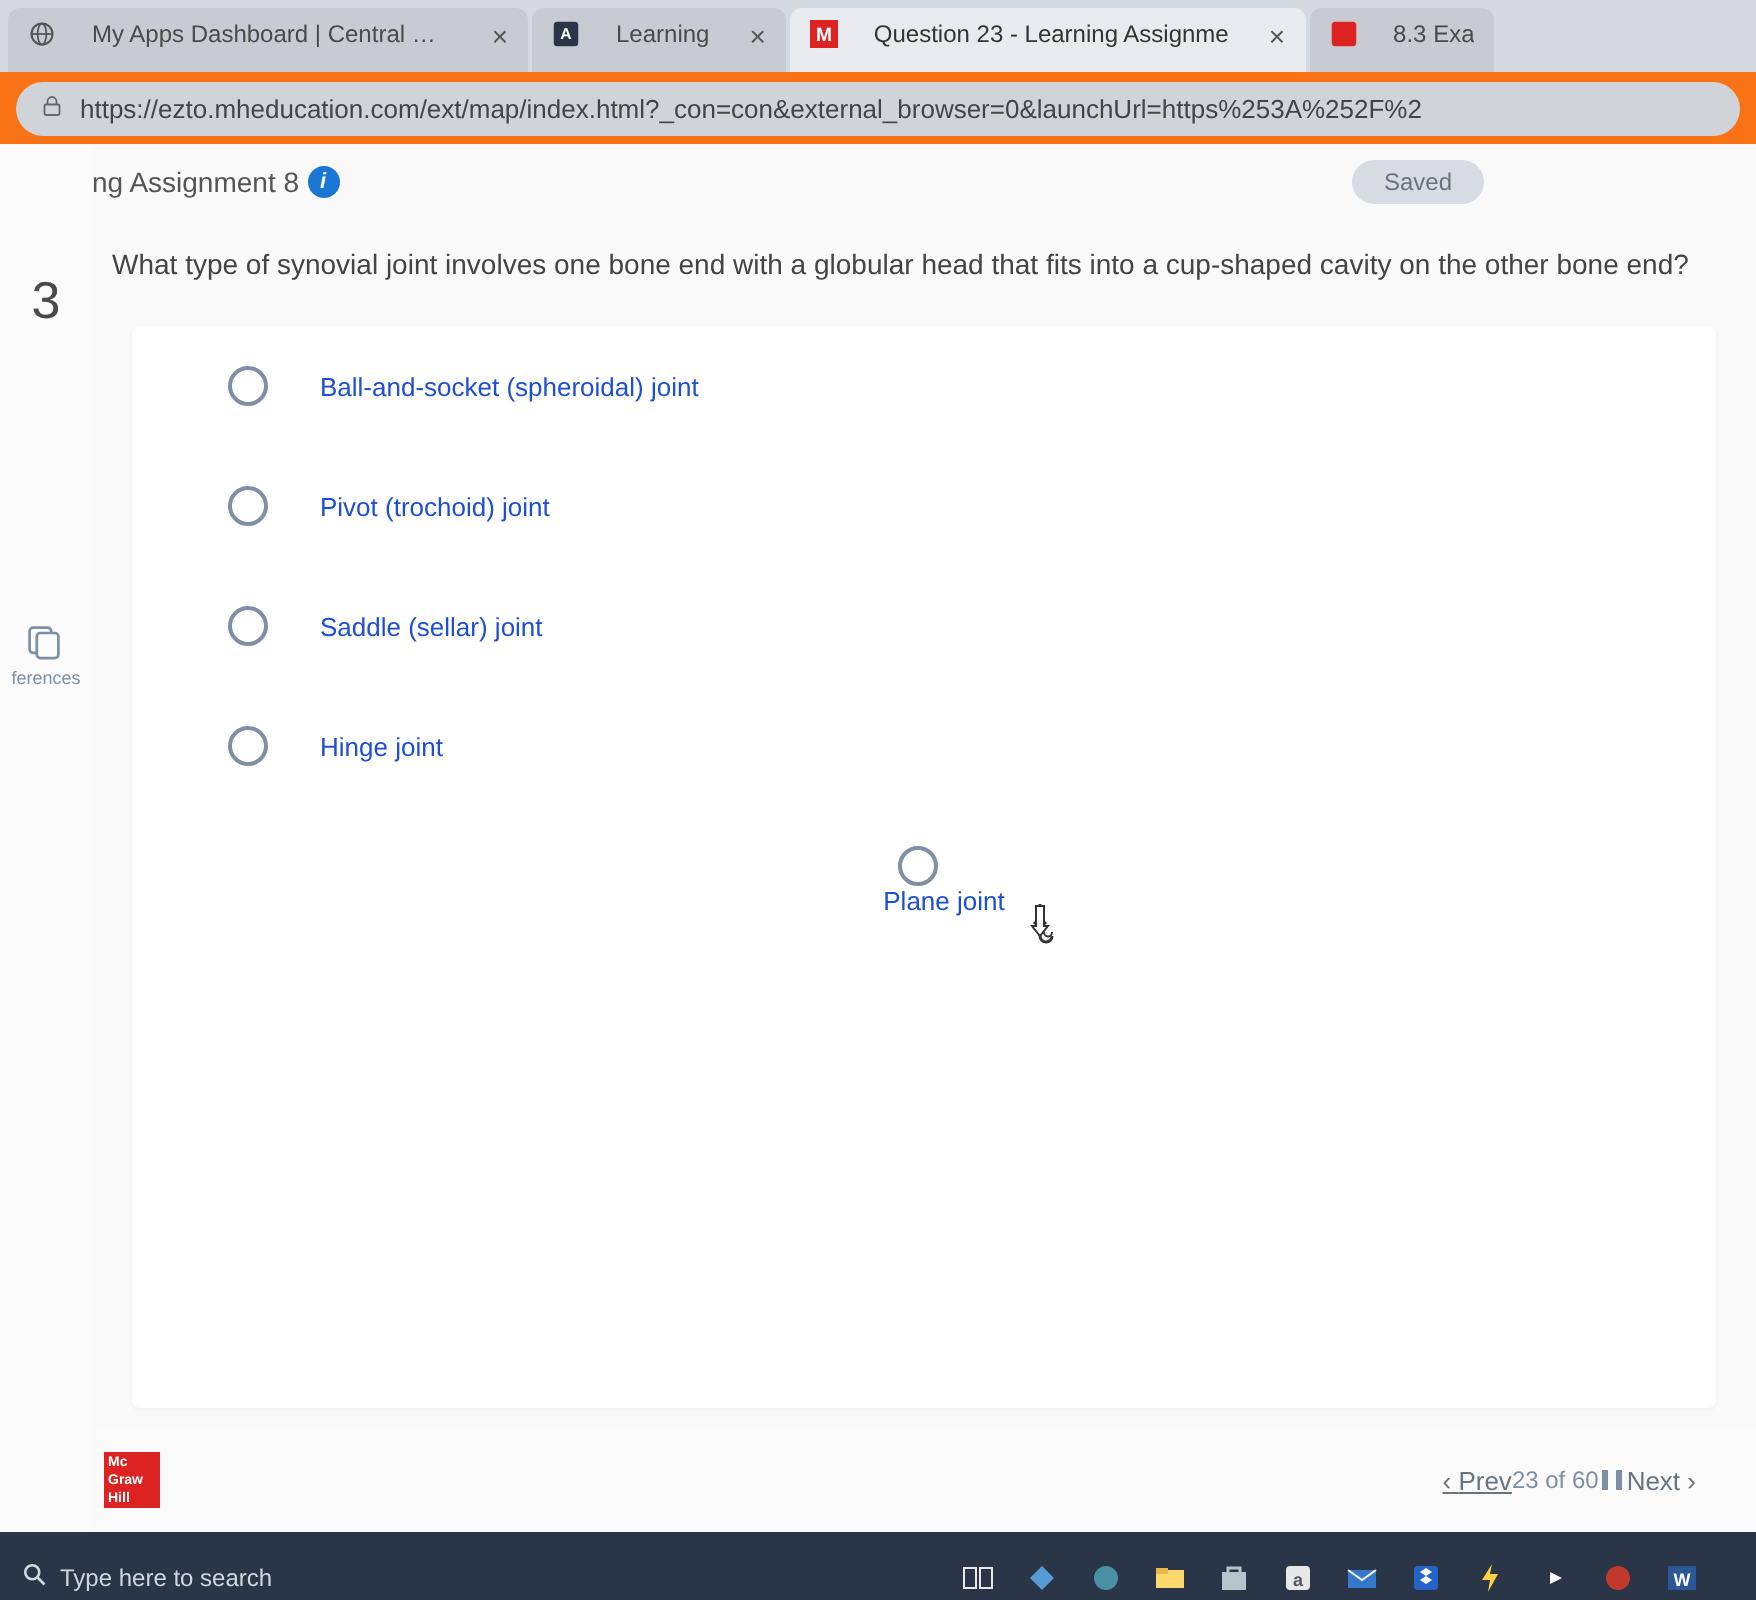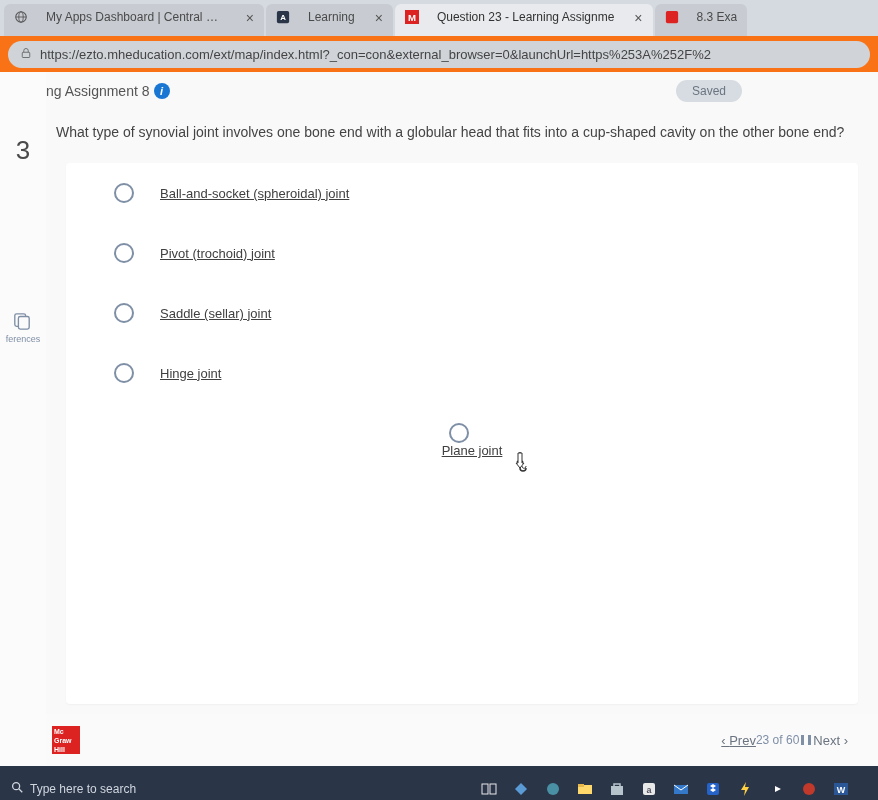--- a/index.html
+++ b/index.html
@@ -28,21 +28,21 @@
     .info-badge { width:16px; height:16px; background:#1976d2; border-radius:50%; color:white; font-size:11px; display:inline-flex; align-items:center; justify-content:center; margin-left:4px; font-weight:bold; font-style:italic; }
     .saved-pill { margin-left:auto; margin-right:120px; background:#d7dce2; color:#6a7480; border-radius:14px; padding:4px 16px; font-size:12px; }
     
     .question-text { padding: 18px 30px 20px 10px; font-size:14px; color:#444; line-height:1.5; }
     
     .choices-card { background:#fff; margin: 0 20px 10px 20px; border-radius:4px; padding: 0; box-shadow: 0 1px 2px rgba(0,0,0,0.04); flex:1; }
     .choices-header { padding: 16px 28px 22px 28px; font-size:13px; color:#555; background:#ecedef; border-radius:4px 4px 0 0;}
     .choice-list { padding: 20px 28px 10px 48px; }
     .choice { display:flex; align-items:center; margin-bottom:40px; }
     .choice .radio { width:20px; height:20px; border:2px solid #7f8fa6; border-radius:50%; margin-right:26px; flex-shrink:0; }
-    .choice .label { font-size:13px; color:#404040;text-decoration:underline; }
+    .choice .label { font-size:13px; color:#1d4ed8; }
     
     .bottom-nav { display:flex; align-items:center; padding: 12px 30px 12px 6px; background:#fafafa; }
     .logo-sq { width:28px; height:28px; background:#d22; color:#fff; font-size:7px; line-height:9px; padding:1px 2px; font-weight:bold; }
     .nav-right { margin-left:auto; display:flex; align-items:center; }
     .nav-link { font-size:13px; color:#6a7480; }
     .nav-link.under { text-decoration: underline; }
     .nav-count { font-size:12px; color:#7f8fa6; }
     .nav-pause { width:14px; height:14px; }
     
     .taskbar { height:46px; background:#2a3548; display:flex; align-items:center; padding:0 4px; }

